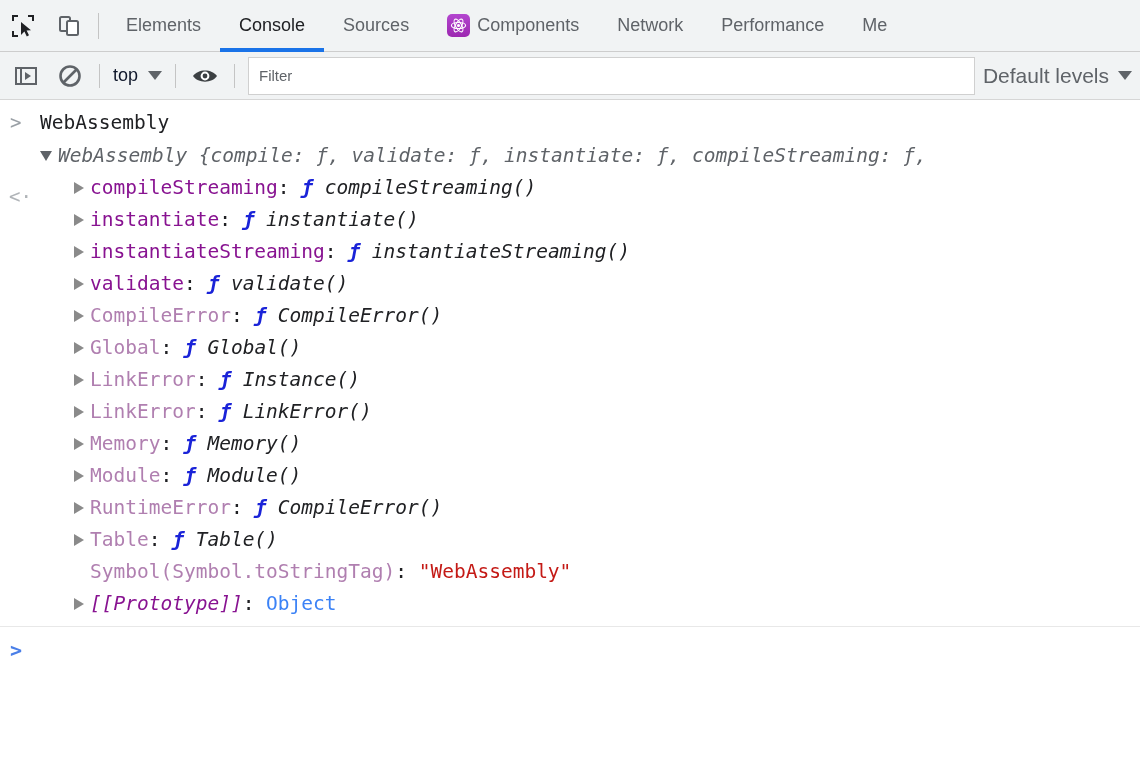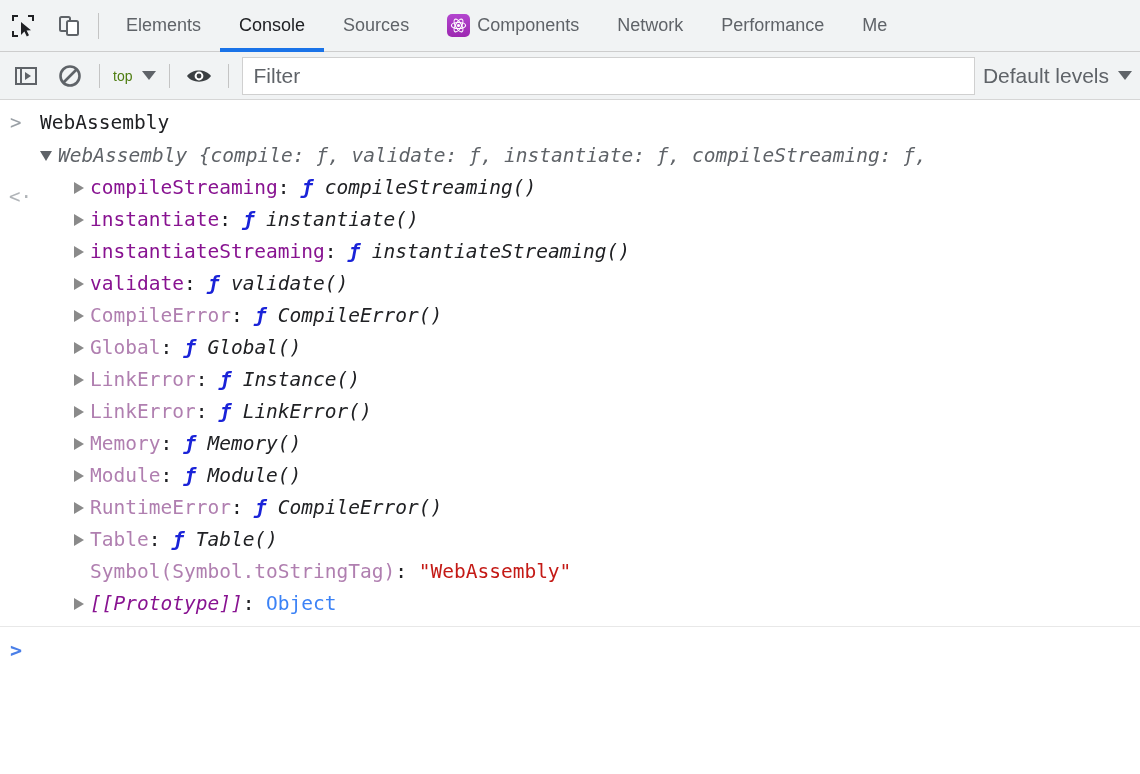--- a/index.html
+++ b/index.html
@@ -79,21 +79,21 @@
     width: 44px; height: 40px;
     display: flex; align-items: center; justify-content: center;
     flex: 0 0 auto;
   }
   .cb-sep {
     width: 1px; height: 24px; background: #c4c4c4;
     margin: 0 7px; flex: 0 0 auto;
   }
   .ctx-select {
     display: flex; align-items: center;
-    font-size: 14px; color: #4d7c0f;
+    font-size: 18px; color: #0f172a;
     padding: 0 6px; height: 40px;
     flex: 0 0 auto;
   }
   .ctx-select .caret { margin-left: 10px; }
   .caret {
     width: 0; height: 0;
     border-left: 7px solid transparent;
     border-right: 7px solid transparent;
     border-top: 9px solid #5f6368;
     display: inline-block;
@@ -103,21 +103,21 @@
     height: 38px;
     margin: 0 8px 0 6px;
     background: #ffffff;
     border: 1px solid #d0d0d0;
     display: flex; align-items: center;
     padding: 0 10px;
     box-sizing: border-box;
     min-width: 40px;
   }
   .filter-box .ph {
-    font-size: 21px;
+    font-size: 15px;
     color: #5f6368;
   }
   .levels {
     display: flex; align-items: center;
     font-size: 21px; color: #5f6368;
     padding-right: 4px;
     flex: 0 0 auto;
     white-space: nowrap;
   }
   .levels .caret { margin-left: 9px; border-top-color:#5f6368; }

